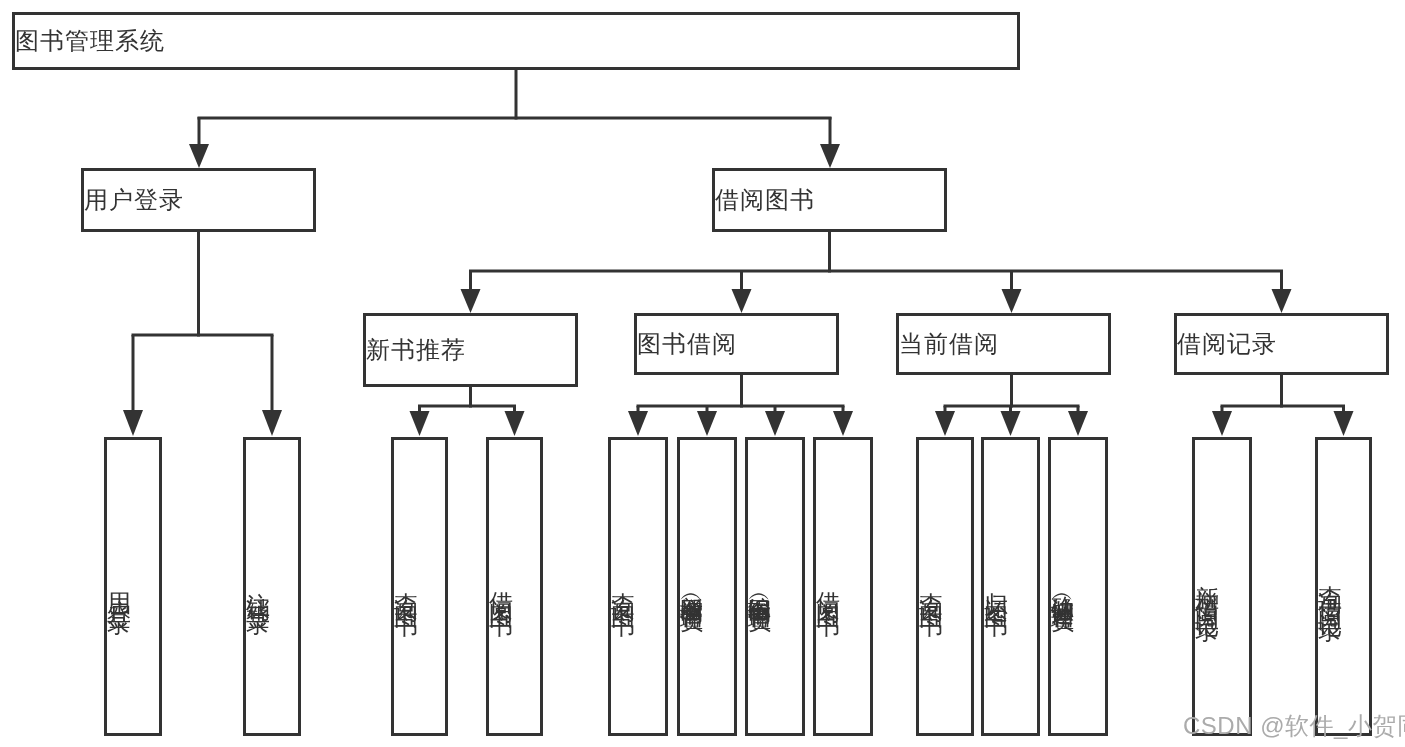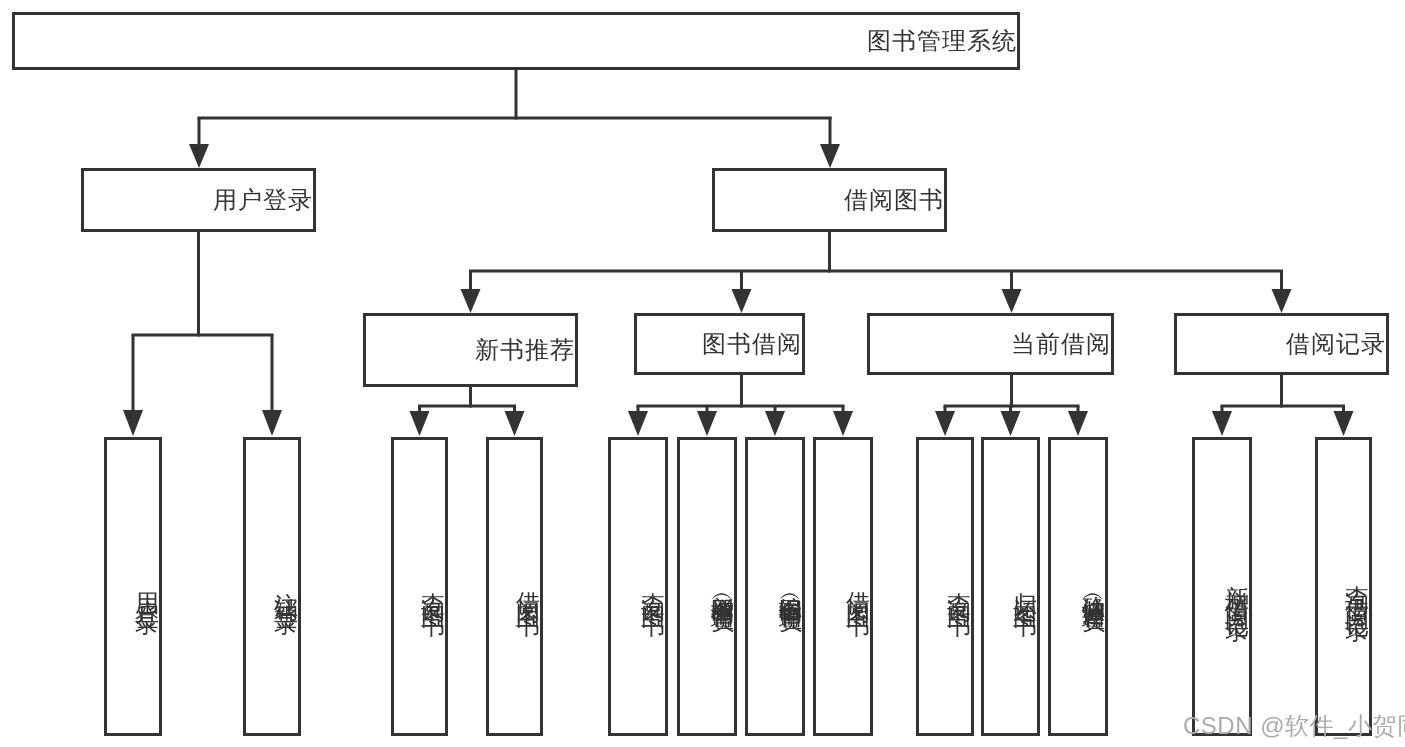--- a/index.html
+++ b/index.html
@@ -16,21 +16,21 @@
     left: 0; top: 0;
     z-index: 1;
   }
   .node {
     position: absolute;
     box-sizing: border-box;
     border: 3px solid #333333;
     background: #ffffff;
     display: flex;
     align-items: center;
-    justify-content: flex-end;
+    justify-content: flex-start;
     color: #333333;
     font-size: 24px;
     z-index: 2;
   }
   .lbl { letter-spacing: 1px; white-space: nowrap; }
   .vlbl {
     writing-mode: vertical-rl;
     text-orientation: mixed;
     letter-spacing: 7px;
     line-height: 1;
@@ -126,24 +126,24 @@
   <div class="node" style="left:81px; top:168px; width:235px; height:64px">
     <span class="lbl">用户登录</span>
   </div>
   <div class="node" style="left:712px; top:168px; width:235px; height:64px">
     <span class="lbl">借阅图书</span>
   </div>
 
   <div class="node" style="left:363px; top:313px; width:215px; height:74px">
     <span class="lbl">新书推荐</span>
   </div>
-  <div class="node" style="left:634px; top:313px; width:171px; height:62px">
+  <div class="node" style="left:634px; top:313px; width:205px; height:62px">
     <span class="lbl">图书借阅</span>
   </div>
-  <div class="node" style="left:867px; top:313px; width:247px; height:62px">
+  <div class="node" style="left:896px; top:313px; width:215px; height:62px">
     <span class="lbl">当前借阅</span>
   </div>
   <div class="node" style="left:1174px; top:313px; width:215px; height:62px">
     <span class="lbl">借阅记录</span>
   </div>
 
   <div class="node" style="left:104px; top:437px; width:58px; height:299px">
     <span class="vlbl">用户登录</span>
   </div>
   <div class="node" style="left:243px; top:437px; width:58px; height:299px">

